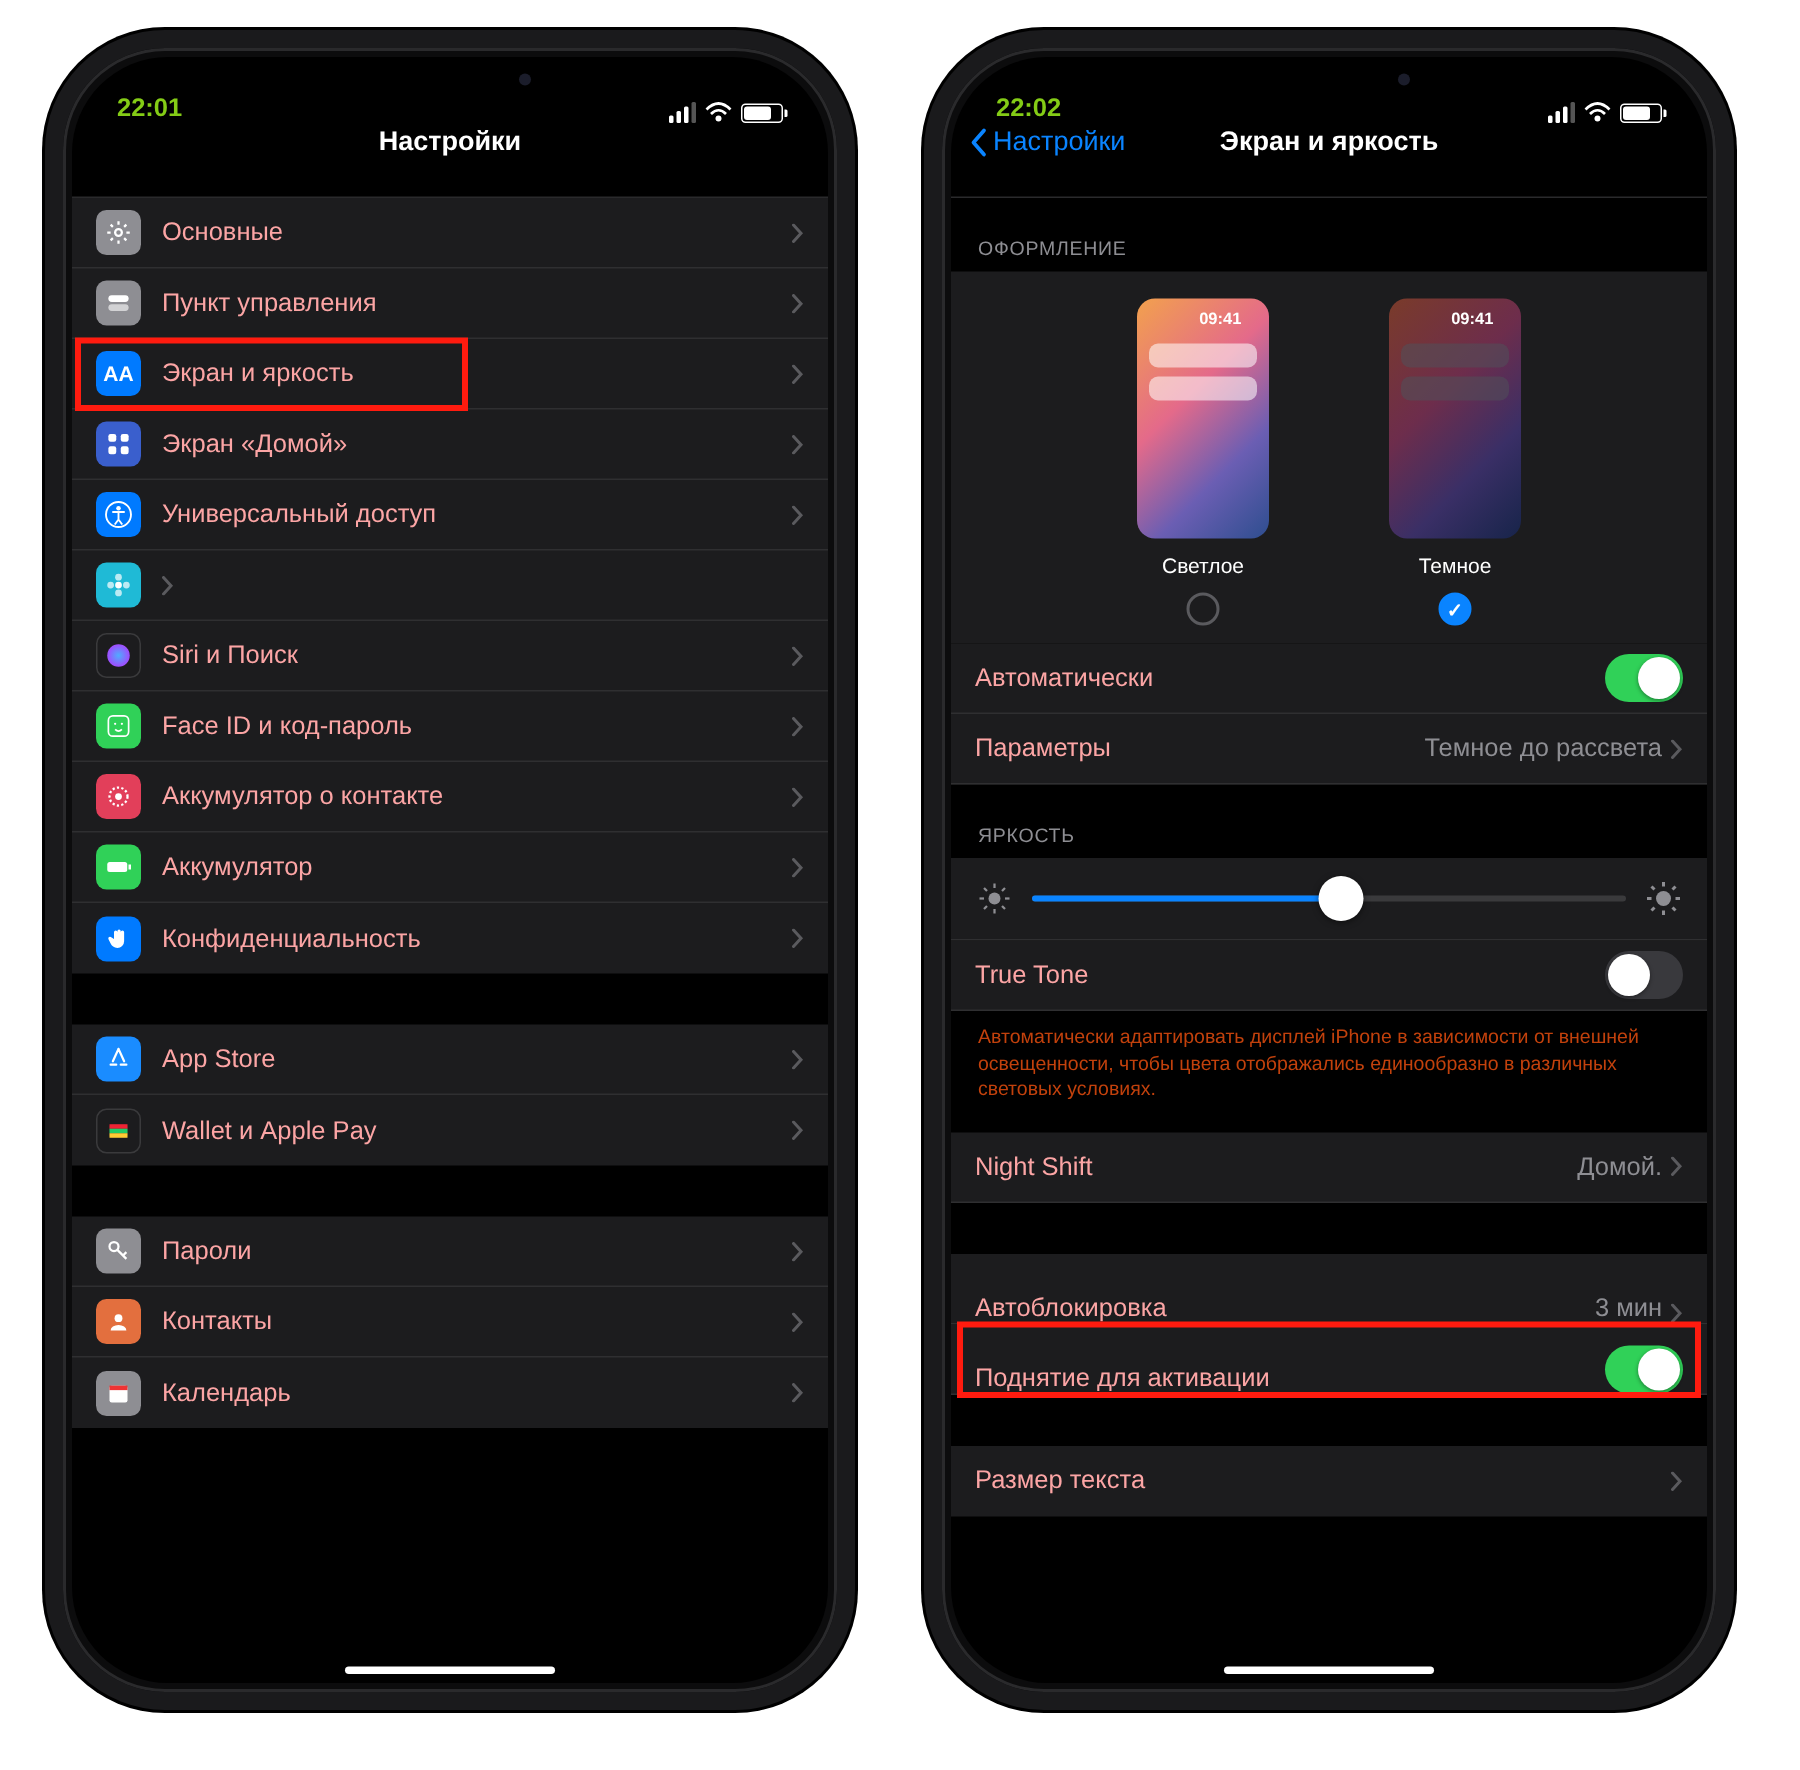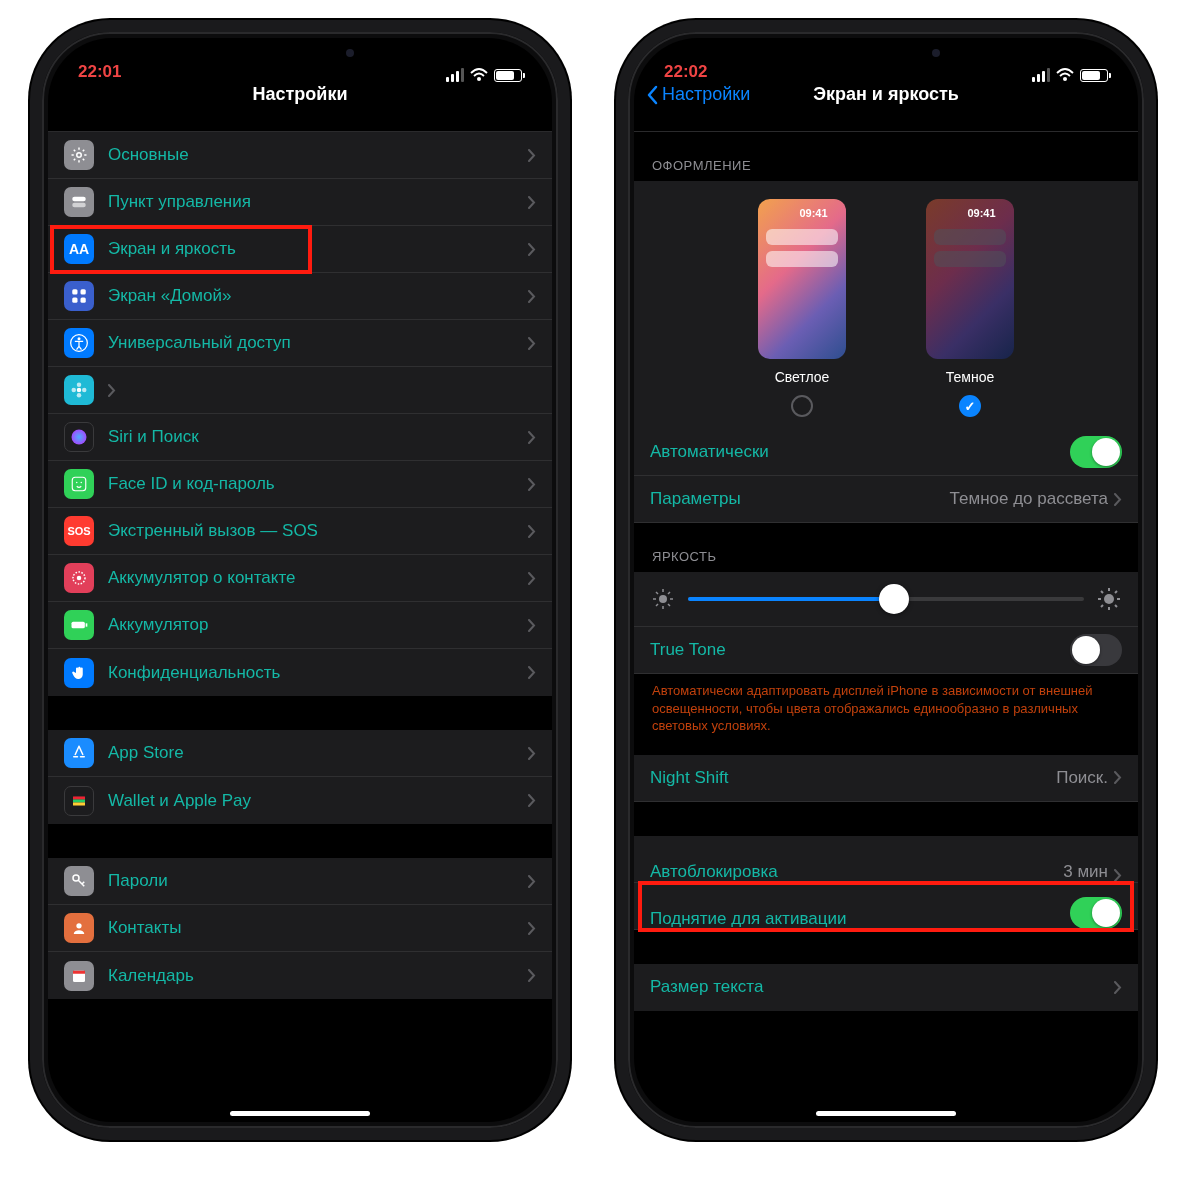--- a/index.html
+++ b/index.html
@@ -30,21 +30,21 @@
     width: 220px; height: 30px; background: #000;
     border-bottom-left-radius: 18px; border-bottom-right-radius: 18px;
     z-index: 20;
   }
   .notch::after {
     content:""; position:absolute; width:8px; height:8px; background:#1b1d2b;
     border-radius:50%; top:11px; right:56px;
   }
   .status-bar {
     height: 46px; display: flex; justify-content: space-between; align-items: flex-end;
-    padding: 0 30px 2px; font-size: 17px; font-weight: 600; color:#ef4444;
+    padding: 0 30px 2px; font-size: 17px; font-weight: 600; color:#84cc16;
   }
   .status-right { display:flex; align-items:center; gap:6px; }
   .signal { display:inline-flex; align-items:flex-end; gap:2px; }
   .signal span { width:3px; background:#fff; border-radius:1px; }
   .signal span:nth-child(1){height:5px;} .signal span:nth-child(2){height:8px;}
   .signal span:nth-child(3){height:11px;} .signal span:nth-child(4){height:14px; background:#555;}
   .wifi { width:18px; height:14px; position:relative; }
   .wifi::before { content:""; position:absolute; bottom:1px; left:7px; width:4px; height:4px; background:#fff; border-radius:50%; }
   .wifi svg{position:absolute;top:0;left:0;}
   .battery { width:28px; height:13px; border:1.5px solid #fff; border-radius:3px; position:relative; }
@@ -63,21 +63,21 @@
   .section { background:#1c1c1e; margin:0 0 0 0; }
   .row {
     display:flex; align-items:center; min-height:47px; padding:0 16px;
     border-bottom:0.5px solid #2f2f31; position:relative;
   }
   .row:last-child { border-bottom:none; }
   .row .icon {
     width:30px; height:30px; border-radius:7px; margin-right:14px;
     display:flex; align-items:center; justify-content:center; font-size:16px; color:#fff; flex:none;
   }
-  .row .label { flex:1; font-size:17px; color:#14b8a6; }
+  .row .label { flex:1; font-size:17px; color:#fca5a5; }
   .row .detail { color:#8e8e93; font-size:17px; margin-right:6px; }
   .row .chevron { width:8px; height:13px; flex:none; }
   .row .chevron svg { display:block; }
   .sep-block { height:34px; }
 
   .highlight-box {
     position:absolute; border:4px solid #ff1b0f; pointer-events:none; z-index:30;
   }
 
   
@@ -271,31 +271,20 @@
               </svg>
             </span>
             <span class="label">Face ID и код-пароль</span>
             <span class="chevron">
               <svg viewBox="0 0 8 13">
                 <path d="M1 1 L6 6.5 L1 12" stroke="#5a5a5e" stroke-width="2" fill="none" stroke-linecap="round"></path>
               </svg>
             </span>
           </div>
           <div class="row">
-            <span class="icon bg-red">
-              <span style="font-weight:700;font-size:11px;">SOS</span>
-            </span>
-            <span class="label">Экстренный вызов — SOS</span>
-            <span class="chevron">
-              <svg viewBox="0 0 8 13">
-                <path d="M1 1 L6 6.5 L1 12" stroke="#5a5a5e" stroke-width="2" fill="none" stroke-linecap="round"></path>
-              </svg>
-            </span>
-          </div>
-          <div class="row">
             <span class="icon bg-pink">
               <svg viewBox="0 0 24 24" width="18" height="18">
                 <circle cx="12" cy="12" r="8" fill="none" stroke="#fff" stroke-width="2" stroke-dasharray="2 2"></circle>
                 <circle cx="12" cy="12" r="3" fill="#fff"></circle>
               </svg>
             </span>
             <span class="label">Аккумулятор о контакте</span>
             <span class="chevron">
               <svg viewBox="0 0 8 13">
                 <path d="M1 1 L6 6.5 L1 12" stroke="#5a5a5e" stroke-width="2" fill="none" stroke-linecap="round"></path>
@@ -529,21 +518,21 @@
       <div class="row" style="background:#1c1c1e;">
         <span class="label">True Tone</span>
         <span class="toggle off">
             <span class="knob"></span>
           </span>
       </div>
       <div class="footnote">Автоматически адаптировать дисплей iPhone в зависимости от внешней освещенности, чтобы цвета отображались единообразно в различных световых условиях.</div>
 
       <div class="row" style="background:#1c1c1e;">
         <span class="label">Night Shift</span>
-        <span class="detail">Поиск.</span>
+        <span class="detail">Домой.</span>
         <span class="chevron">
             <svg viewBox="0 0 8 13">
               <path d="M1 1 L6 6.5 L1 12" stroke="#5a5a5e" stroke-width="2" fill="none" stroke-linecap="round"></path>
             </svg>
           </span>
       </div>
 
       <div class="sep-block"></div>
 
       <div class="row" style="background:#1c1c1e;align-items:flex-end;">

